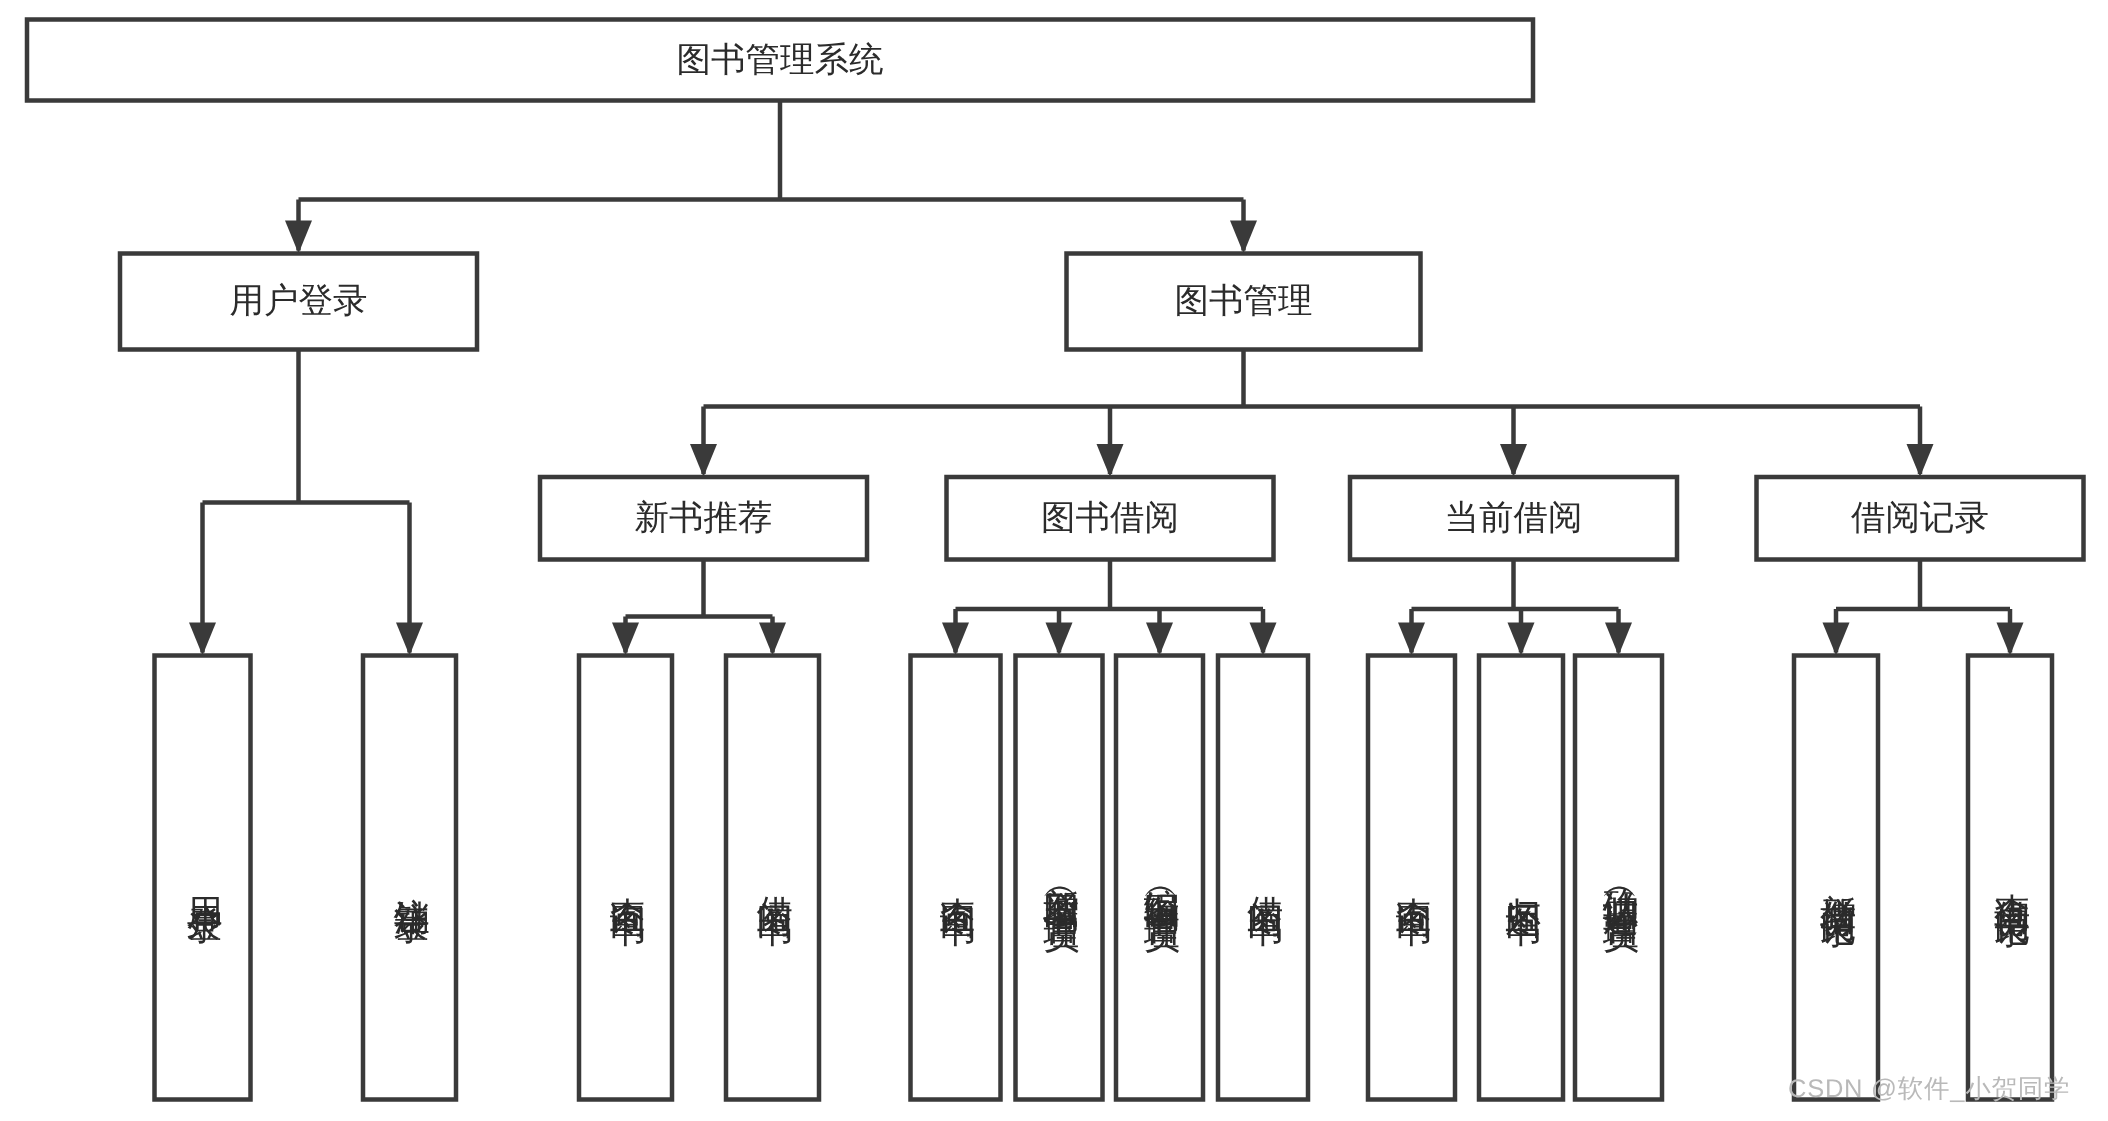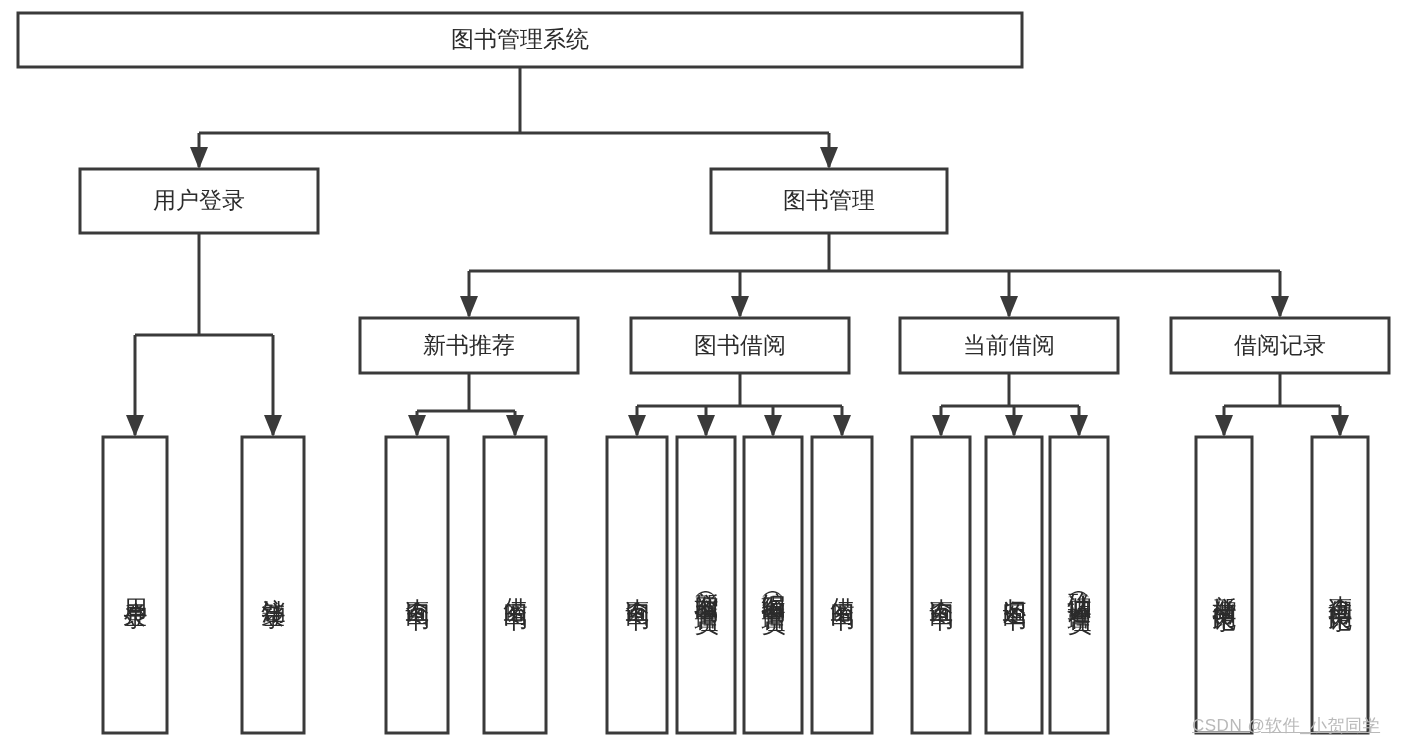--- a/index.html
+++ b/index.html
@@ -65,21 +65,20 @@
   }
   .watermark {
     position: absolute;
     left: 1192px;
     top: 714px;
     font-family: "Liberation Sans", "DejaVu Sans", sans-serif;
     font-size: 17px;
     color: #b9b9b9;
     letter-spacing: 0.5px;
     white-space: nowrap;
-    text-decoration: underline;
   }
 </style>
 </head>
 <body>
 
 <div id="diagram-root">
 
   <svg class="diagram-canvas" viewBox="0 0 1405 747">
     <g id="connector-layer">
         <line x1="520" y1="67" x2="520" y2="133" class="connector"></line>

